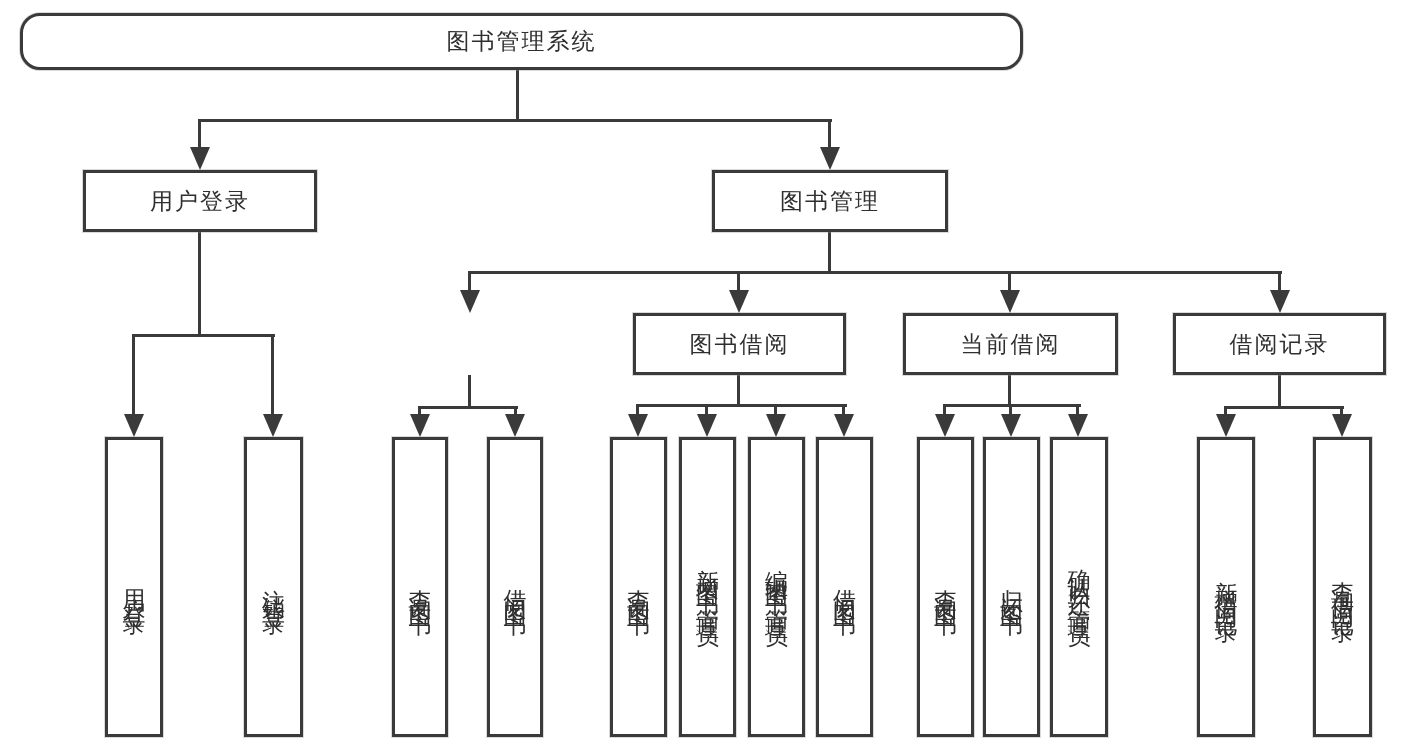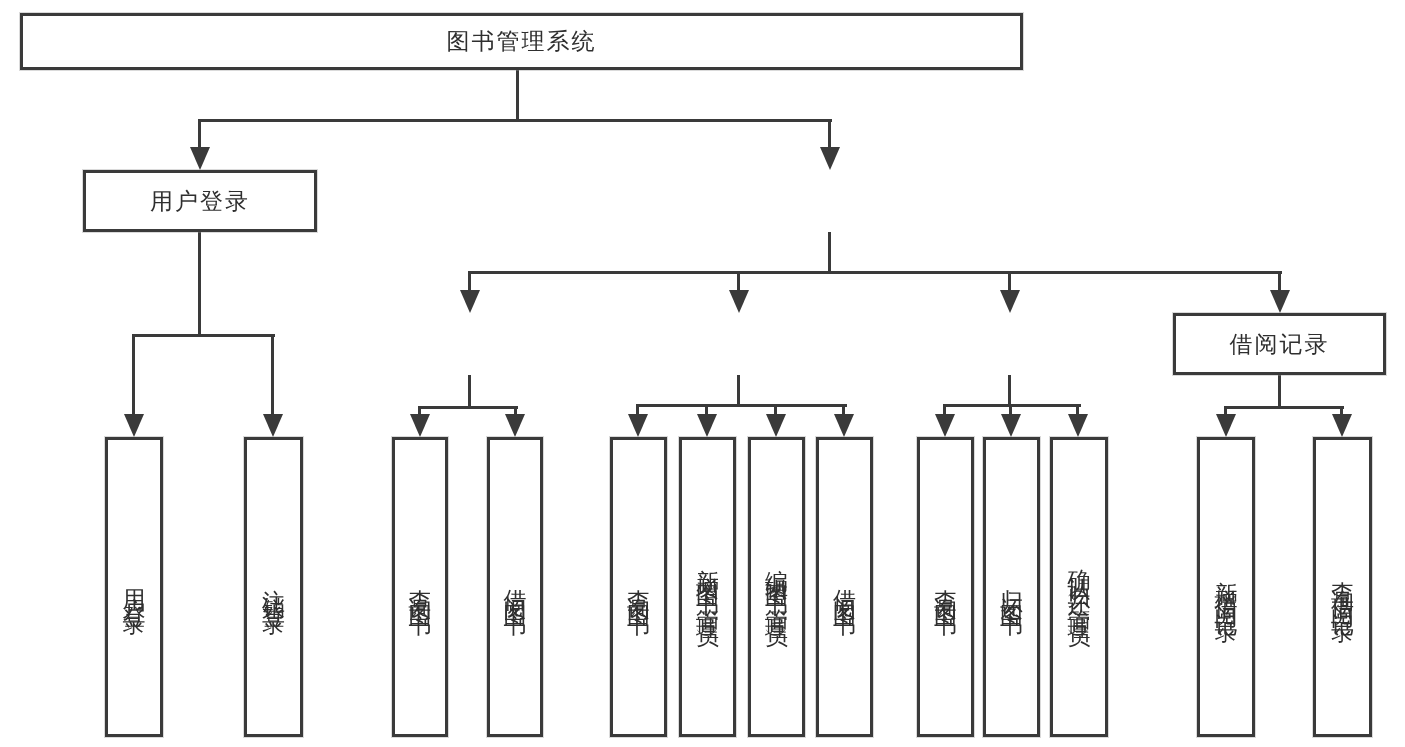--- a/index.html
+++ b/index.html
@@ -86,28 +86,37 @@
   <div class="line" style="left:1076px;top:404px;width:3px;height:12px;"></div>
   <div class="arrow" style="left:1068px;top:414px;"></div>
 
   <div class="line" style="left:1278px;top:375px;width:3px;height:33px;"></div>
   <div class="line" style="left:1224px;top:406px;width:120px;height:3px;"></div>
   <div class="line" style="left:1224px;top:406px;width:3px;height:10px;"></div>
   <div class="arrow" style="left:1216px;top:414px;"></div>
   <div class="line" style="left:1340px;top:406px;width:3px;height:10px;"></div>
   <div class="arrow" style="left:1332px;top:414px;"></div>
 
-  <div class="box" style="left:20px;top:13px;width:1003px;height:57px;">
+  <div class="box" style="left:20px;top:13px;width:1003px;height:57px;border-radius:20px;">
     <span class="h-label">图书管理系统</span>
   </div>
 
   <div class="box" style="left:83px;top:170px;width:234px;height:62px;">
     <span class="h-label">用户登录</span>
   </div>
+  <div class="box" style="left:712px;top:170px;width:236px;height:62px;">
+    <span class="h-label">图书管理</span>
+  </div>
 
+  <div class="box" style="left:633px;top:313px;width:213px;height:62px;">
+    <span class="h-label">图书借阅</span>
+  </div>
+  <div class="box" style="left:903px;top:313px;width:215px;height:62px;">
+    <span class="h-label">当前借阅</span>
+  </div>
   <div class="box" style="left:1173px;top:313px;width:213px;height:62px;">
     <span class="h-label">借阅记录</span>
   </div>
 
   <div class="box" style="left:105px;top:437px;width:58px;height:300px;">
     <span class="v-label">用户登录</span>
   </div>
   <div class="box" style="left:244px;top:437px;width:59px;height:300px;">
     <span class="v-label">注销登录</span>
   </div>

